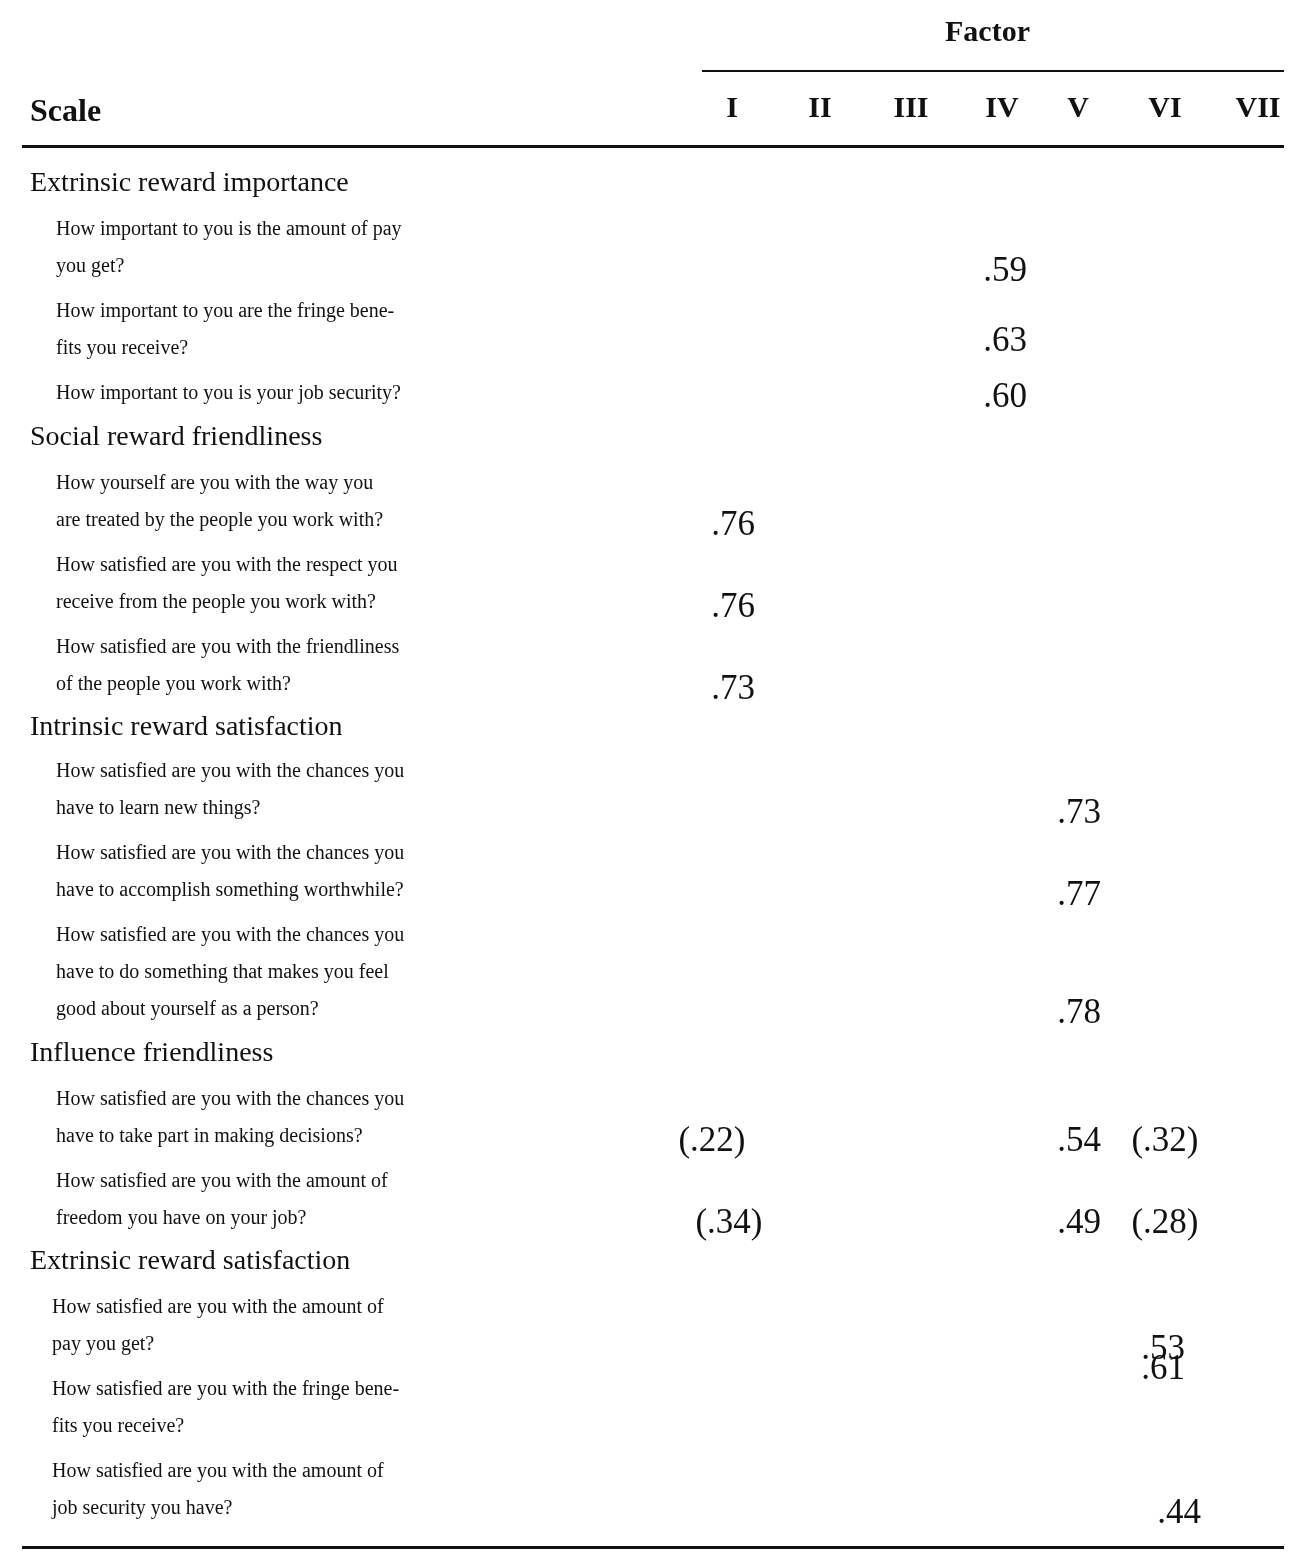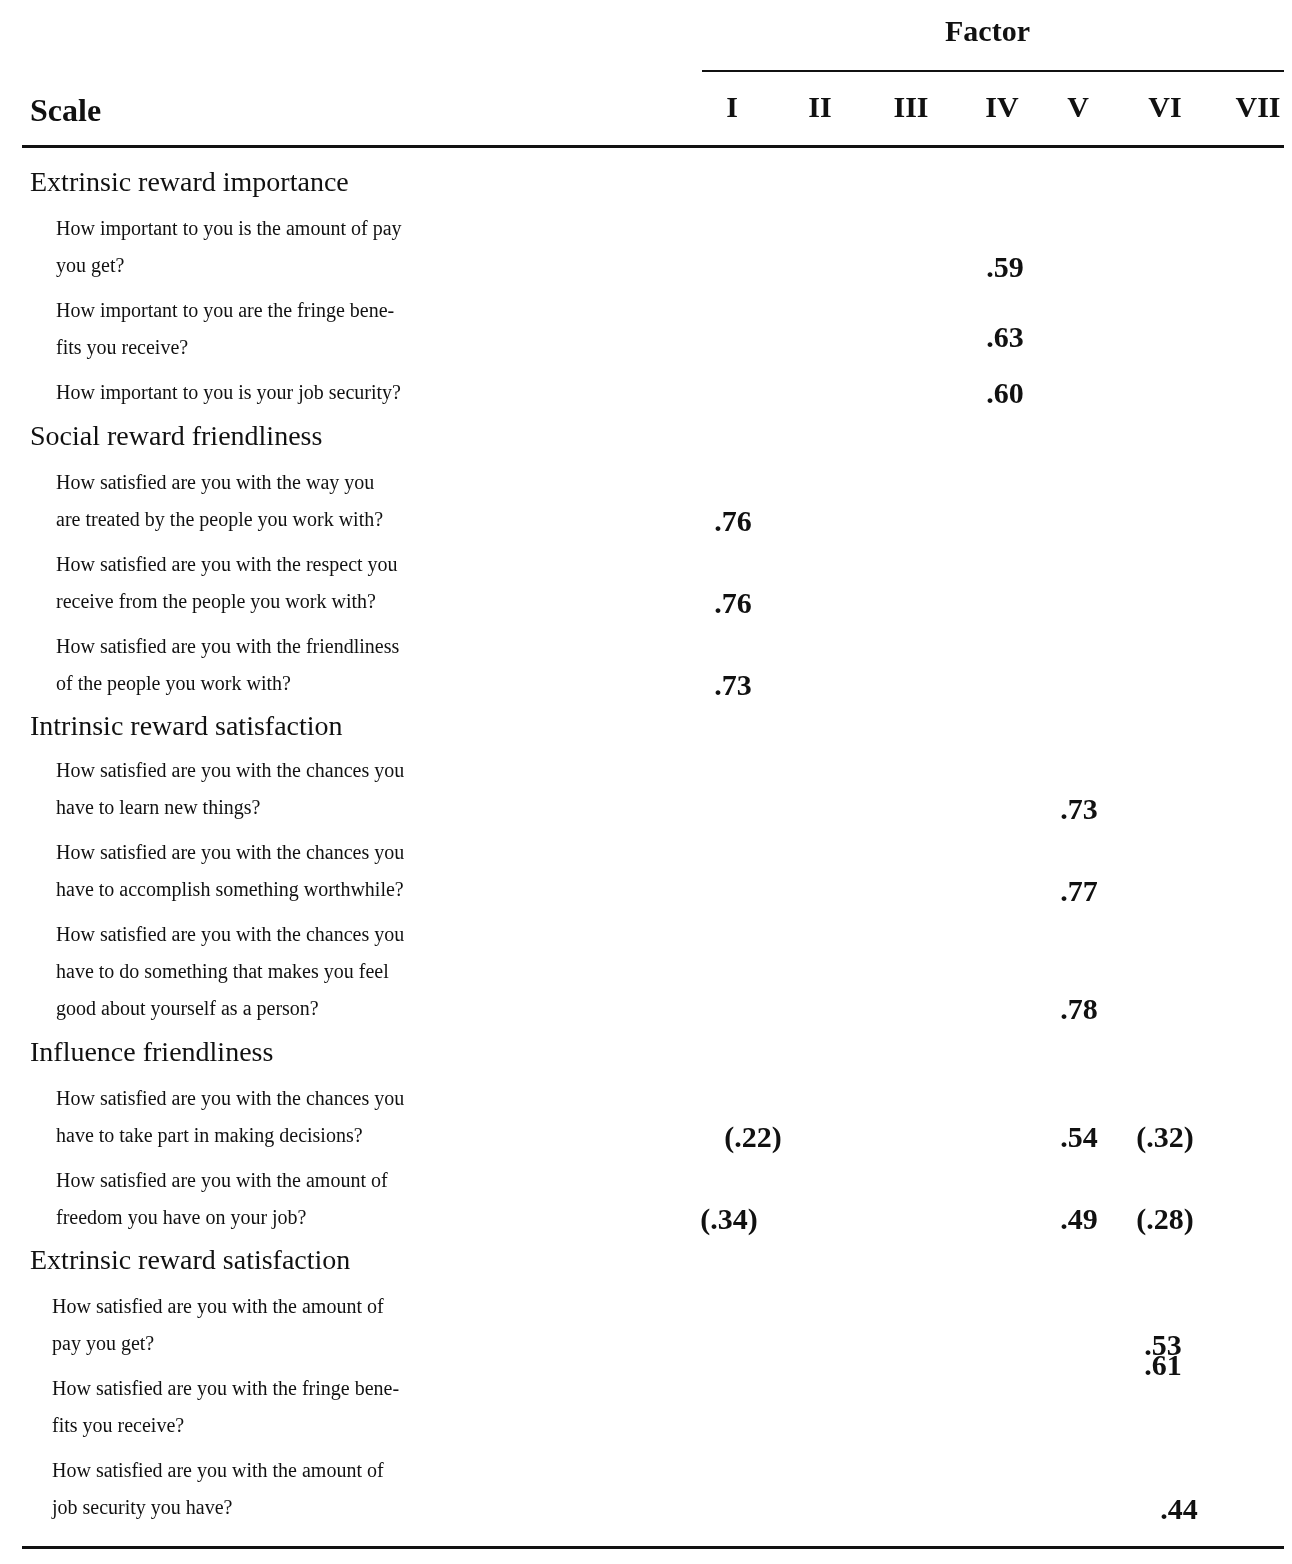--- a/index.html
+++ b/index.html
@@ -21,21 +21,21 @@
     position:absolute; top:90px; font-size:30px; font-weight:bold;
     width:80px; text-align:center;
   }
   .section {
     position:absolute; font-size:28px; left:30px; white-space:nowrap;
   }
   .item {
     position:absolute; font-size:20px; left:56px; line-height:37px; white-space:pre-line;
   }
   .val {
-    position:absolute; font-size:30px; width:90px; text-align:center;font-weight:bold;
+    position:absolute; font-size:35px; width:90px; text-align:center;
   }
 </style>
 </head>
 <body>
 
 <div>
   <div class="factor-title">Factor</div>
   <div class="rule rule-factor"></div>
   <div class="scale-head">Scale</div>
   <div class="col-head" style="left:692px">I</div>
@@ -51,21 +51,21 @@
   <div class="item" style="top:210px">How important to you is the amount of pay
 you get?</div>
   <div class="val" style="left:960px;top:250px">.59</div>
   <div class="item" style="top:292px">How important to you are the fringe bene-
 fits you receive?</div>
   <div class="val" style="left:960px;top:320px">.63</div>
   <div class="item" style="top:374px">How important to you is your job security?</div>
   <div class="val" style="left:960px;top:376px">.60</div>
 
   <div class="section" style="top:420px">Social reward friendliness</div>
-  <div class="item" style="top:464px">How satisfied are you with the way you
+  <div class="item" style="top:464px">How yourself are you with the way you
 are treated by the people you work with?</div>
   <div class="val" style="left:688px;top:504px">.76</div>
   <div class="item" style="top:546px">How satisfied are you with the respect you
 receive from the people you work with?</div>
   <div class="val" style="left:688px;top:586px">.76</div>
   <div class="item" style="top:628px">How satisfied are you with the friendliness
 of the people you work with?</div>
   <div class="val" style="left:688px;top:668px">.73</div>
 
   <div class="section" style="top:710px">Intrinsic reward satisfaction</div>
@@ -76,21 +76,21 @@
 have to accomplish something worthwhile?</div>
   <div class="val" style="left:1034px;top:874px">.77</div>
   <div class="item" style="top:916px">How satisfied are you with the chances you
 have to do something that makes you feel
 good about yourself as a person?</div>
   <div class="val" style="left:1034px;top:992px">.78</div>
 
   <div class="section" style="top:1036px">Influence friendliness</div>
   <div class="item" style="top:1080px">How satisfied are you with the chances you
 have to take part in making decisions?</div>
-  <div class="val" style="left:708px;top:1120px">(.22)</div>
+  <div class="val" style="left:667px;top:1120px">(.22)</div>
   <div class="val" style="left:1034px;top:1120px">.54</div>
   <div class="val" style="left:1120px;top:1120px">(.32)</div>
   <div class="item" style="top:1162px">How satisfied are you with the amount of
 freedom you have on your job?</div>
   <div class="val" style="left:684px;top:1202px">(.34)</div>
   <div class="val" style="left:1034px;top:1202px">.49</div>
   <div class="val" style="left:1120px;top:1202px">(.28)</div>
 
   <div class="section" style="top:1244px">Extrinsic reward satisfaction</div>
   <div class="item" style="top:1288px;left:52px">How satisfied are you with the amount of

